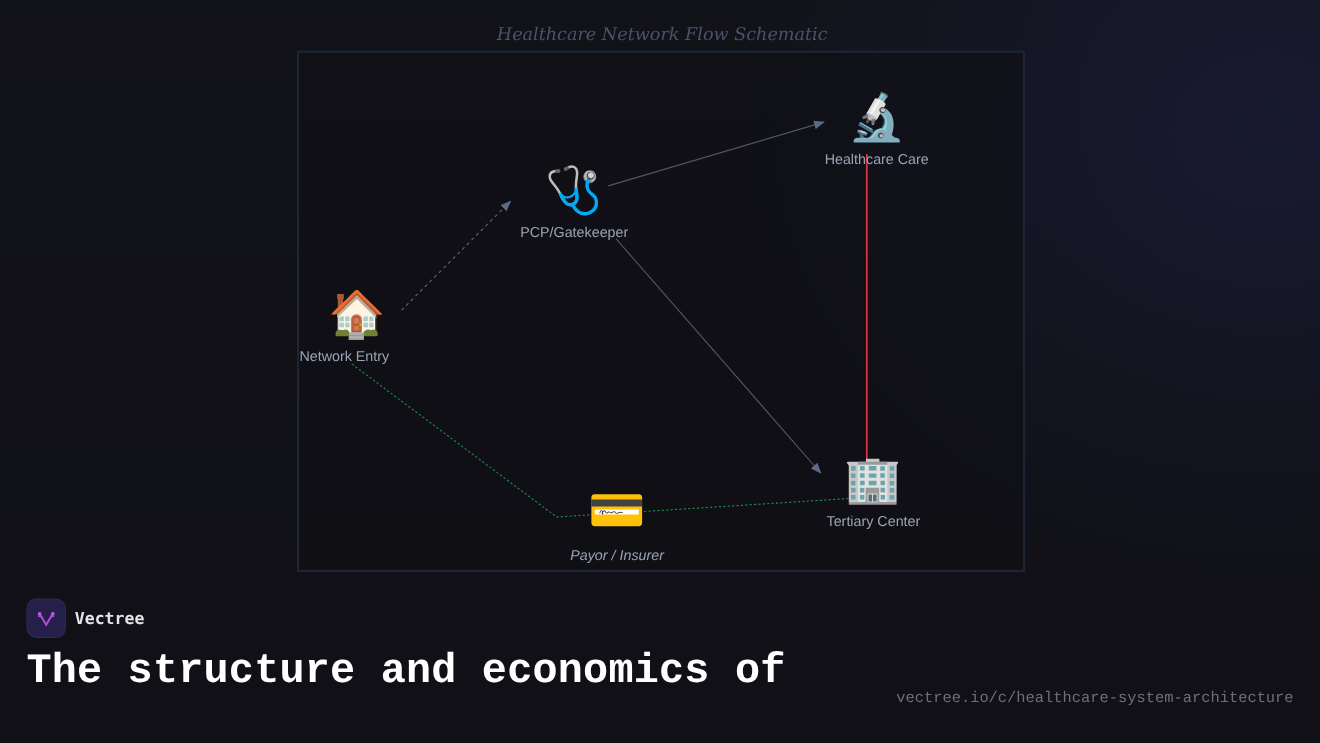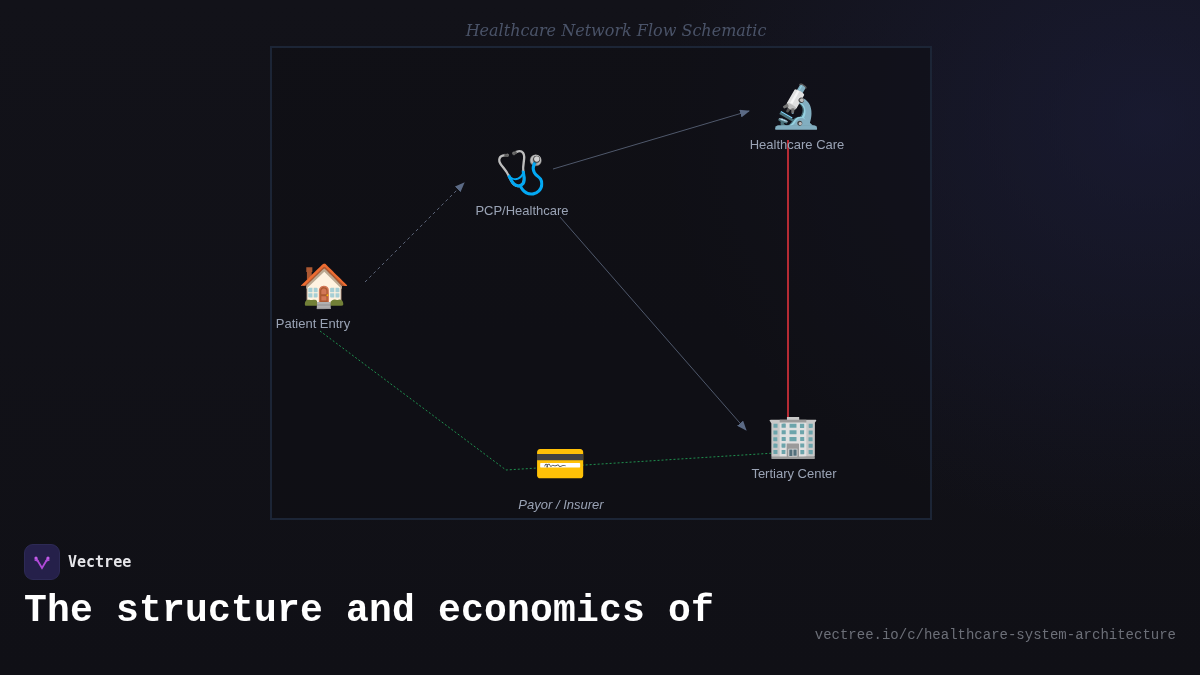--- a/index.html
+++ b/index.html
@@ -5,21 +5,21 @@
   html, body { margin: 0; padding: 0; }
   body {
     width: 1200px; height: 675px; overflow: hidden; position: relative;
     background: #111118;
     background-image:
       radial-gradient(ellipse 700px 600px at 1150px 120px, rgba(28,30,60,0.65), rgba(17,17,24,0) 70%),
       linear-gradient(180deg, #121219 0%, #101016 100%);
     font-family: "Liberation Sans", sans-serif;
   }
   .diagram-title {
-    position: absolute; left: 286px; width: 660px; top: 21px; text-align: center;
+    position: absolute; left: 272px; width: 660px; top: 21px; text-align: center;
     font-family: "DejaVu Serif", serif; font-style: italic; font-size: 16px; color: #4a5368;
   }
   .frame {
     position: absolute; left: 270px; top: 46px; width: 658px; height: 470px;
     border: 2px solid #1c2536; background: rgba(14,14,20,0.55);
   }
   svg.edges { position: absolute; left: 0; top: 0; width: 1200px; height: 675px; }
   .node { position: absolute; text-align: center; transform: translateX(-50%); }
   .node .glyph { font-size: 42px; line-height: 48px; display: block; }
   .node .label { font-size: 13px; color: #9aa3b5; white-space: nowrap; display: block; margin-top: 6px; }
@@ -53,25 +53,25 @@
   </defs>
   <line x1="365" y1="282" x2="464" y2="183" stroke="#5b6478" stroke-width="1" stroke-dasharray="3,3" marker-end="url(#arr)"></line>
   <line x1="553" y1="169" x2="749" y2="111" stroke="#4f586b" stroke-width="1" marker-end="url(#arr)"></line>
   <line x1="560" y1="217" x2="746" y2="430" stroke="#4f586b" stroke-width="1" marker-end="url(#arr)"></line>
   <line x1="788" y1="140" x2="788" y2="420" stroke="#e0333d" stroke-width="1.6"></line>
   <polyline points="320,331 506,470 775,453" fill="none" stroke="#1f8f4e" stroke-width="1" stroke-dasharray="2,2"></polyline>
 </svg>
 
 <div class="node" style="left:325px; top:262px;">
   <span class="glyph">🏠</span>
-  <span class="label" style="margin-left:-24px;">Patient Entry</span>
+  <span class="label" style="margin-left:-24px;">Network Entry</span>
 </div>
 <div class="node" style="left:522px; top:149px;">
   <span class="glyph">🩺</span>
-  <span class="label">PCP/Healthcare</span>
+  <span class="label">PCP/Gatekeeper</span>
 </div>
 <div class="node" style="left:797px; top:83px;">
   <span class="glyph">🔬</span>
   <span class="label">Healthcare Care</span>
 </div>
 <div class="node" style="left:794px; top:412px;">
   <span class="glyph">🏢</span>
   <span class="label">Tertiary Center</span>
 </div>
 <div class="node" style="left:561px; top:440px;">

